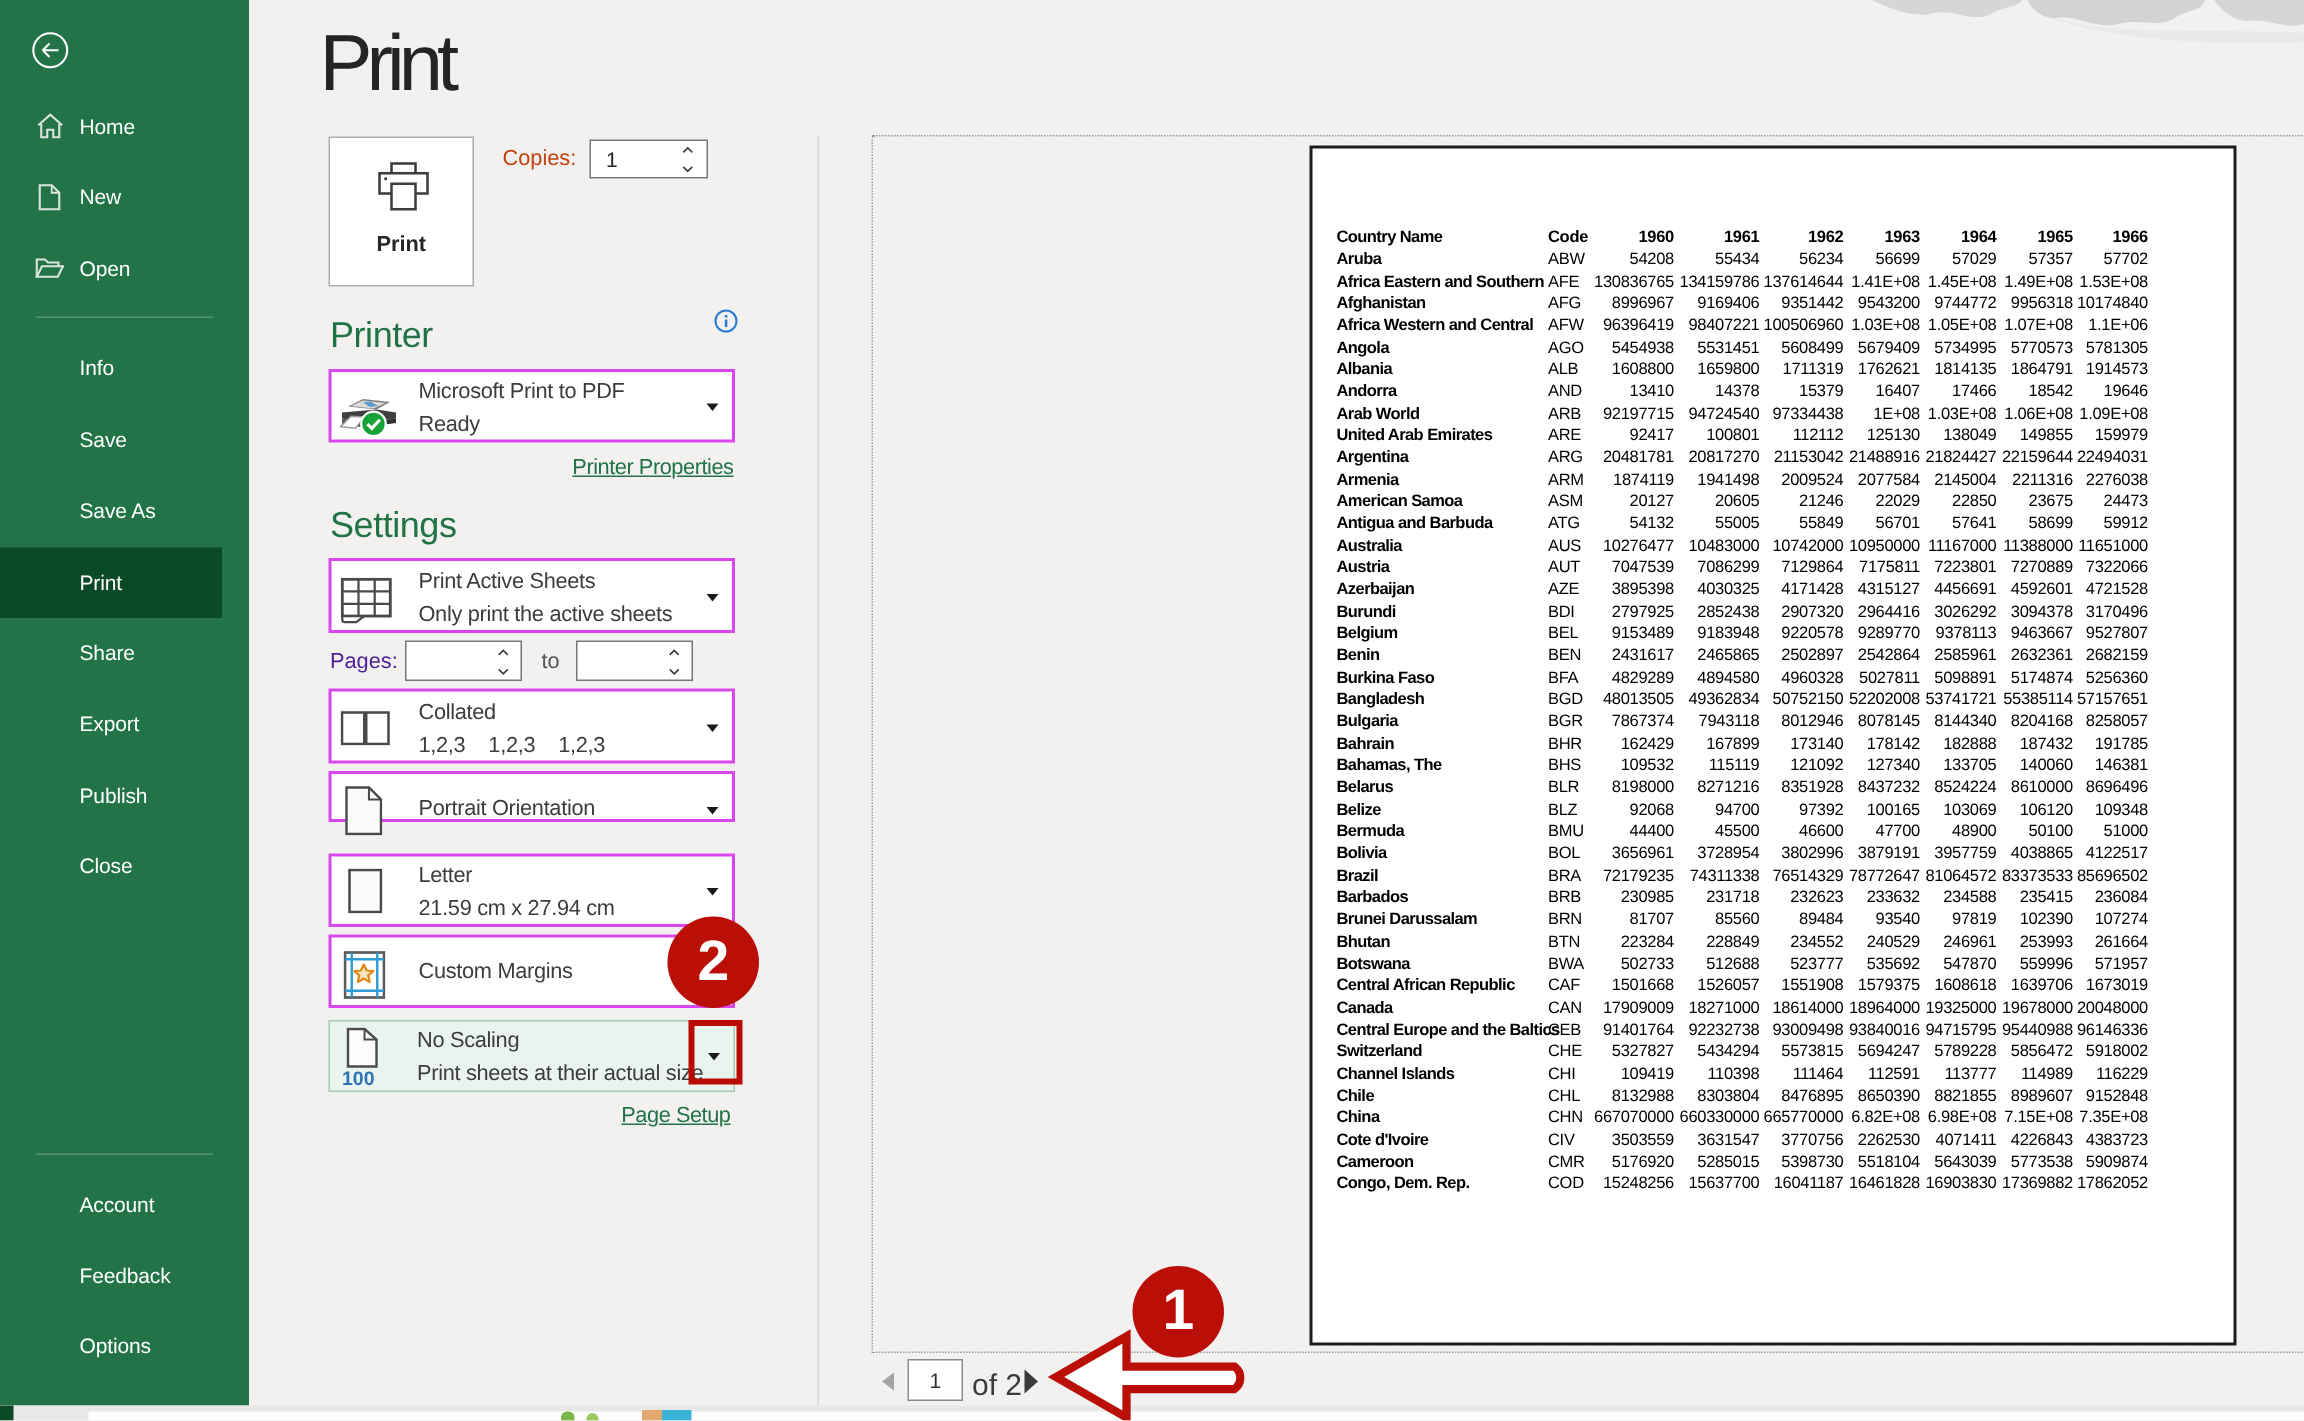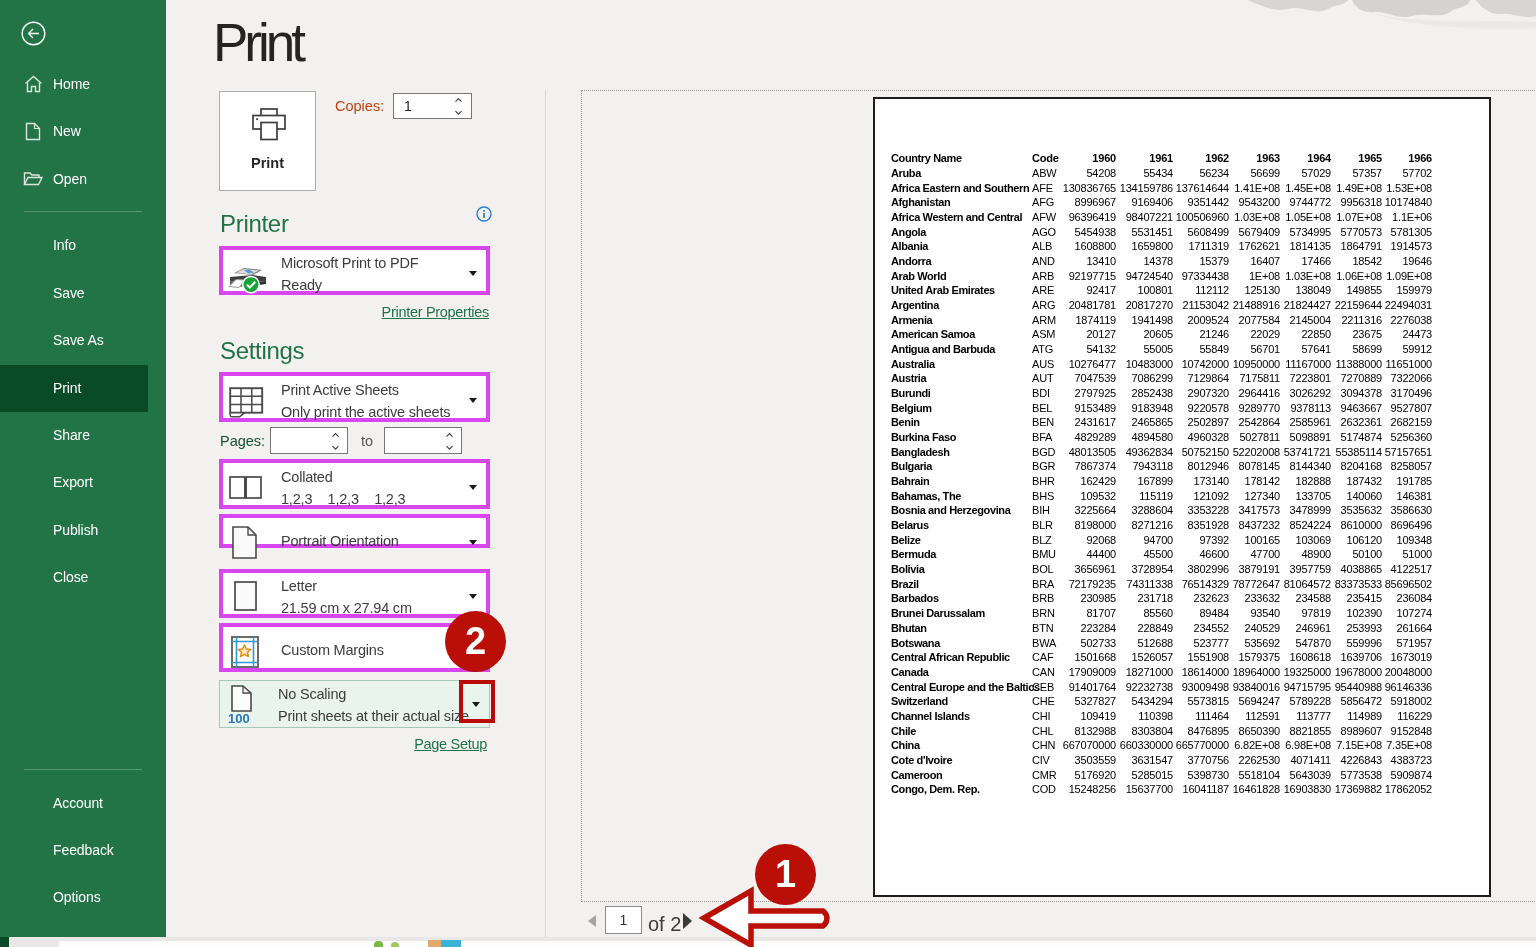--- a/index.html
+++ b/index.html
@@ -9,21 +9,21 @@
 .sitem{position:absolute;left:0;width:148px;height:47px;line-height:47px;color:#fff;font-size:14px;letter-spacing:-0.1px}
 .sitem .txt{position:absolute;left:53px;top:0}
 .sel{background:#0b4a27}
 .sep{position:absolute;left:24px;width:118px;height:1px;background:#5b9174}
 
 #title{left:213px;top:12px;font-size:53px;letter-spacing:-4.0px;color:#252423;font-weight:400}
 #printbtn{left:219px;top:91px;width:97px;height:100px;background:#fff;border:1px solid #ababab}
 #printbtn .lbl{position:absolute;left:0;width:100%;text-align:center;top:63px;font-weight:bold;font-size:14.5px;color:#262626}
 .hdg{font-size:24px;color:#217346;letter-spacing:-0.3px}
 .glink{font-size:14.5px;color:#217346;text-decoration:underline;letter-spacing:-0.3px}
-.dd{position:absolute;left:219px;width:271px;background:#fff;border:4px solid #d946ef}
+.dd{position:absolute;left:219px;width:271px;background:#fff;border:2px solid #d946ef}
 .dd .t1{position:absolute;left:58px;font-size:14.5px;color:#3c3c3c;letter-spacing:-0.2px;white-space:nowrap}
 .dd .t2{position:absolute;left:58px;font-size:14.5px;color:#3c3c3c;letter-spacing:-0.2px;white-space:nowrap}
 .caret{position:absolute;width:0;height:0;border-left:4.5px solid transparent;border-right:4.5px solid transparent;border-top:5px solid #1a1a1a}
 .sbox{position:absolute;background:#fff;border:1px solid #767676}
 
 #pv{left:581px;top:90px;width:956px;height:812px;border-top:1px dotted #9a9a9a;border-left:1px dotted #9a9a9a;border-bottom:1px dotted #9a9a9a}
 #page{position:absolute;left:291px;top:6px;width:618px;height:800px;background:#fff;border:2px solid #1c1c1c}
 #tbl{position:absolute;left:16px;top:52px;width:541px;border-collapse:collapse;table-layout:fixed;font-size:11px;color:#000;letter-spacing:-0.2px}
 #tbl td{height:14.68px;padding:0;white-space:nowrap;overflow:visible;font-weight:400}
 #tbl td.r{text-align:right}
@@ -162,21 +162,21 @@
  <div class="t2" style="top:28px">Only print the active sheets</div>
  <div class="caret" style="right:9px;top:22px"></div>
  <svg style="position:absolute;left:6px;top:11px" width="35" height="31" viewBox="0 0 35 31">
   <rect x="1.2" y="1.2" width="32" height="24.5" fill="#fff" stroke="#4a4a4a" stroke-width="1.9"></rect>
   <path d="M12,1.2 V25.7 M22.8,1.2 V25.7" stroke="#4a4a4a" stroke-width="1.5" fill="none"></path>
   <path d="M1.2,9.2 H33.2 M1.2,17.6 H33.2" stroke="#4a4a4a" stroke-width="1.5" fill="none"></path>
   <path d="M1.2,25.7 V28.2 Q1.2,29.8 3,29.8 H10.5 L15.8,25.7 Z" fill="#fff" stroke="#4a4a4a" stroke-width="1.5" stroke-linejoin="round"></path>
  </svg>
 </div>
 
-<div class="ab" style="left:220px;top:433px;font-size:14.5px;color:#14532d">Pages:</div>
+<div class="ab" style="left:220px;top:433px;font-size:14.5px;color:#4c1d95">Pages:</div>
 <div class="sbox" style="left:270px;top:427px;width:78px;height:27px">
  <svg style="position:absolute;right:7px;top:4px" width="9" height="19" viewBox="0 0 9 19">
   <path d="M1.5,4.6 L4.5,1.6 L7.5,4.6" fill="none" stroke="#3c3c3c" stroke-width="1.1"></path>
   <path d="M1.5,14.2 L4.5,17.2 L7.5,14.2" fill="none" stroke="#3c3c3c" stroke-width="1.1"></path>
  </svg>
 </div>
 <div class="ab" style="left:361px;top:433px;font-size:14.5px;color:#555">to</div>
 <div class="sbox" style="left:384px;top:427px;width:78px;height:27px">
  <svg style="position:absolute;right:7px;top:4px" width="9" height="19" viewBox="0 0 9 19">
   <path d="M1.5,4.6 L4.5,1.6 L7.5,4.6" fill="none" stroke="#3c3c3c" stroke-width="1.1"></path>
@@ -423,20 +423,31 @@
             <td>AUT</td>
             <td class="r">7047539</td>
             <td class="r">7086299</td>
             <td class="r">7129864</td>
             <td class="r">7175811</td>
             <td class="r">7223801</td>
             <td class="r">7270889</td>
             <td class="r">7322066</td>
           </tr>
           <tr>
+            <td class="n b">Azerbaijan</td>
+            <td>AZE</td>
+            <td class="r">3895398</td>
+            <td class="r">4030325</td>
+            <td class="r">4171428</td>
+            <td class="r">4315127</td>
+            <td class="r">4456691</td>
+            <td class="r">4592601</td>
+            <td class="r">4721528</td>
+          </tr>
+          <tr>
             <td class="n b">Burundi</td>
             <td>BDI</td>
             <td class="r">2797925</td>
             <td class="r">2852438</td>
             <td class="r">2907320</td>
             <td class="r">2964416</td>
             <td class="r">3026292</td>
             <td class="r">3094378</td>
             <td class="r">3170496</td>
           </tr>
@@ -511,31 +522,20 @@
             <td>BHS</td>
             <td class="r">109532</td>
             <td class="r">115119</td>
             <td class="r">121092</td>
             <td class="r">127340</td>
             <td class="r">133705</td>
             <td class="r">140060</td>
             <td class="r">146381</td>
           </tr>
           <tr>
-            <td class="n b">Bosnia and Herzegovina</td>
-            <td>BIH</td>
-            <td class="r">3225664</td>
-            <td class="r">3288604</td>
-            <td class="r">3353228</td>
-            <td class="r">3417573</td>
-            <td class="r">3478999</td>
-            <td class="r">3535632</td>
-            <td class="r">3586630</td>
-          </tr>
-          <tr>
             <td class="n b">Belarus</td>
             <td>BLR</td>
             <td class="r">8198000</td>
             <td class="r">8271216</td>
             <td class="r">8351928</td>
             <td class="r">8437232</td>
             <td class="r">8524224</td>
             <td class="r">8610000</td>
             <td class="r">8696496</td>
           </tr>

